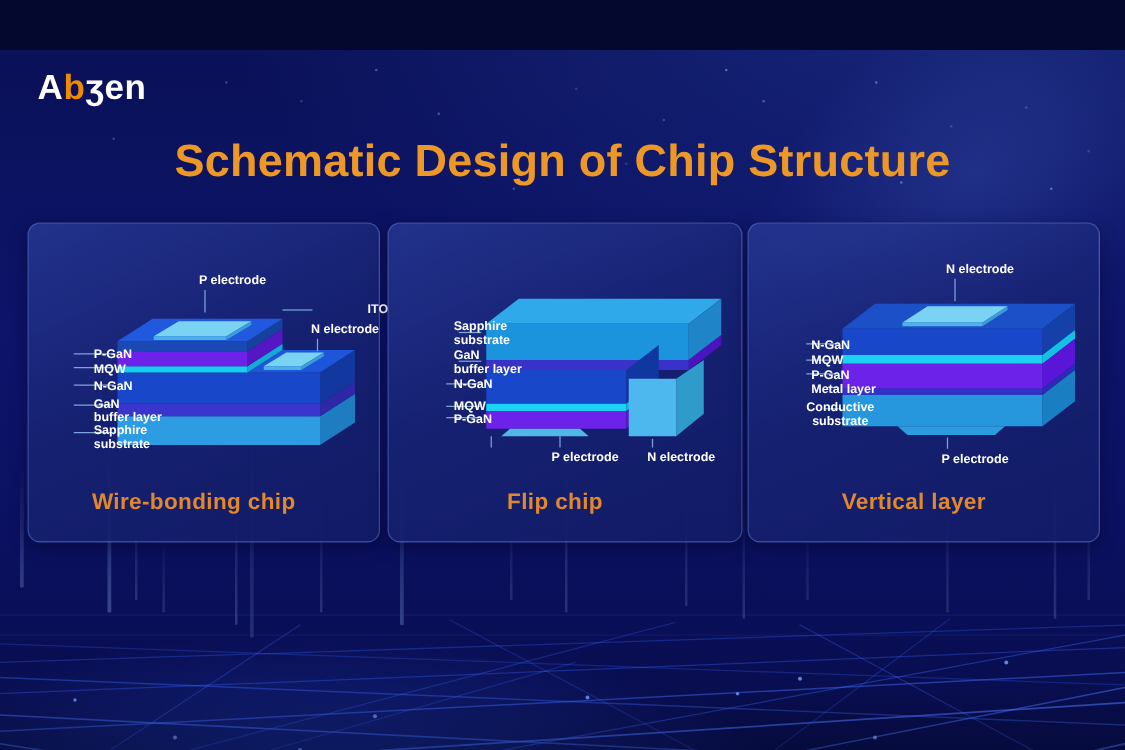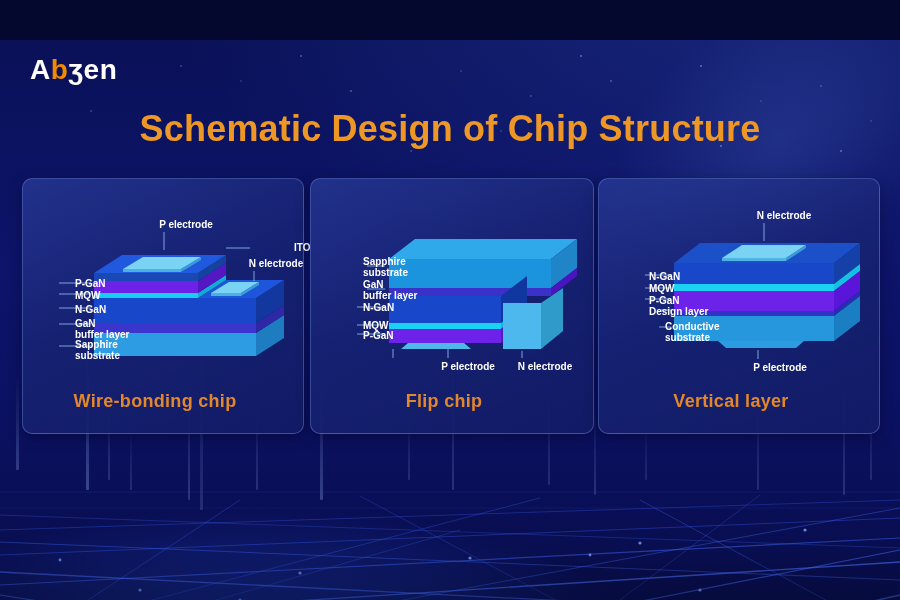--- a/index.html
+++ b/index.html
@@ -290,22 +290,22 @@
         <line class="ld" x1="62" y1="131" x2="72" y2="131"></line>
         <line class="ld" x1="60" y1="148" x2="72" y2="148"></line>
         <line class="ld" x1="165" y1="44" x2="165" y2="62"></line>
         <line class="ld" x1="159" y1="171" x2="159" y2="180"></line>
       </g>
     </svg>
     <div class="lbl c" style="left:165px;top:31px;">N electrode</div>
     <div class="lbl" style="left:10px;top:92px;">N-GaN</div>
     <div class="lbl" style="left:10px;top:104px;">MQW</div>
     <div class="lbl" style="left:10px;top:116px;">P-GaN</div>
-    <div class="lbl" style="left:10px;top:127px;">Design layer</div>
-    <div class="lbl" style="left:26px;top:142px;">
+    <div class="lbl" style="left:10px;top:127px;">Metal layer</div>
+    <div class="lbl" style="left:6px;top:142px;text-align:center;">
       <div>Conductive</div>
       <div>substrate</div>
     </div>
     <div class="lbl c" style="left:161px;top:183px;">P electrode</div>
     <div class="caption">Vertical layer</div>
   </section>
 
 </div>
 
 </body></html>

